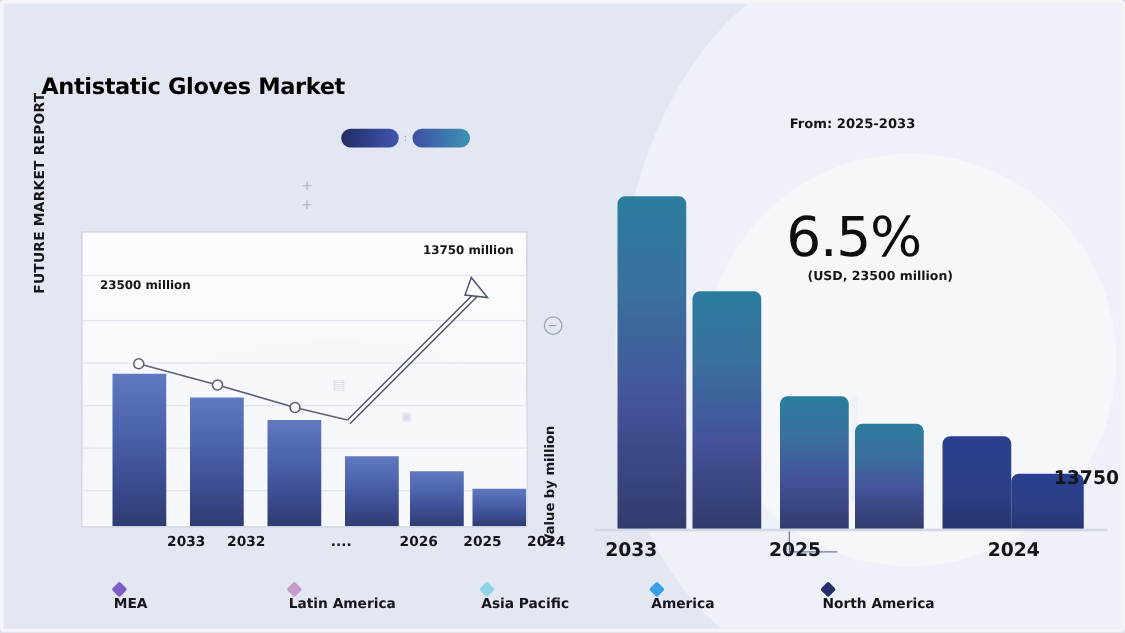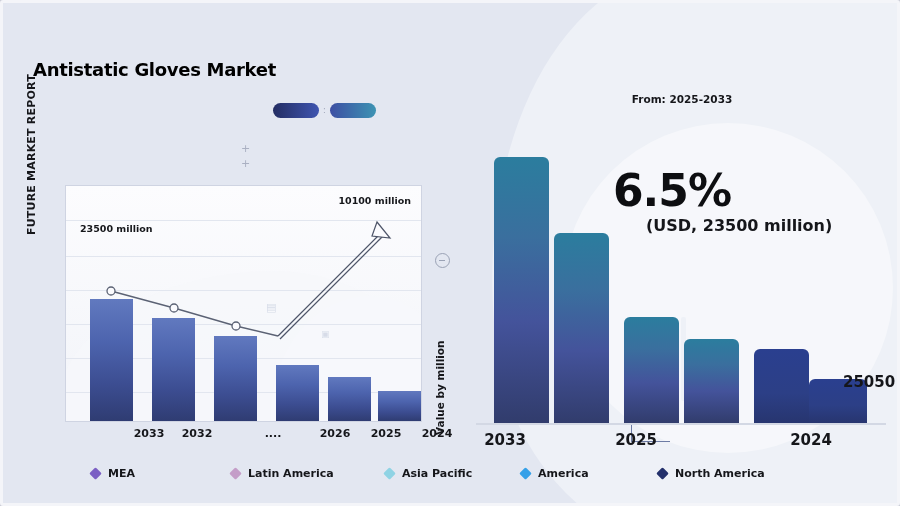--- a/index.html
+++ b/index.html
@@ -116,26 +116,26 @@
   .right-panel{position:absolute;left:455px;top:0;width:445px;height:506px;}
   .cagr-title{
     position:absolute;left:0;right:8px;top:57px;text-align:center;
     font-size:19.5px;font-weight:bold;color:#17181c;letter-spacing:-.3px;
   }
   .cagr-sub{
     position:absolute;left:11px;right:8px;top:90px;text-align:center;
     font-size:10.5px;font-weight:bold;color:#15161a;
   }
   .cagr-big{
-    position:absolute;left:155px;top:162px;
-    font-size:44px;font-weight:bold;color:#0d0e11;letter-spacing:-1px;
+    position:absolute;left:171px;top:162px;
+    font-size:44px;font-weight:normal;color:#0d0e11;letter-spacing:-1px;
   }
   .cagr-usd{
     position:absolute;left:188px;top:213px;
-    font-size:16px;font-weight:bold;color:#15161a;white-space:nowrap;
+    font-size:10px;font-weight:bold;color:#15161a;white-space:nowrap;
   }
   .rbaseline{position:absolute;left:18px;top:420px;width:410px;height:2px;background:#d3d8e4;}
   .rbar{position:absolute;bottom:0;border-radius:6px 6px 0 0;}
   .rchart{position:absolute;left:18px;top:150px;width:412px;height:270px;}
   .rbar.teal{background:linear-gradient(180deg,#2b7d9e 0%,#3a6f9e 30%,#44539b 62%,#313c6c 100%);}
   .rbar.blue{background:linear-gradient(180deg,#2a3f8f 0%,#2c3f86 60%,#27356f 100%);}
   .notch{position:absolute;width:5px;background:#eef1f7;border-radius:2px;}
   .bracket{
     position:absolute;left:155px;top:272px;width:38px;height:16px;
     border-left:1.5px solid #6d7ba4;border-bottom:1.5px solid #6d7ba4;
@@ -146,21 +146,21 @@
   }
   .rxlabel{
     position:absolute;top:428px;font-size:15px;font-weight:bold;color:#15161a;
     text-align:center;width:100px;
   }
 
   
   .legend{
     position:absolute;left:70px;top:462px;width:760px;height:24px;
   }
-  .legend-item{position:absolute;display:flex;align-items:center;white-space:nowrap;}
+  .legend-item{position:absolute;display:flex;white-space:nowrap;flex-direction:column;}
   .diamond{width:9px;height:9px;transform:rotate(45deg);border-radius:1.5px;margin-right:8px;}
   .legend-text{font-size:11px;font-weight:bold;color:#15161a;}
 </style>
 </head>
 <body>
 
 <div id="stage">
 
   <div class="blob-right"></div>
   <div class="blob-soft"></div>
@@ -187,21 +187,21 @@
       <div class="hill2"></div>
 
       <div class="grid-line" style="top:34px"></div>
       <div class="grid-line" style="top:70px"></div>
       <div class="grid-line" style="top:104px"></div>
       <div class="grid-line" style="top:138px"></div>
       <div class="grid-line" style="top:172px"></div>
       <div class="grid-line" style="top:206px"></div>
 
       <div class="note-lbl note-left">23500 million</div>
-      <div class="note-lbl note-right">10100 million</div>
+      <div class="note-lbl note-right">13750 million</div>
 
       <div class="wm wm1">▤</div>
       <div class="wm wm2">▣</div>
 
       <div class="bars">
         <div class="bar" style="left:24px;height:122px;"></div>
         <div class="bar" style="left:86px;height:103px;"></div>
         <div class="bar" style="left:148px;height:85px;"></div>
         <div class="bar" style="left:210px;height:56px;"></div>
         <div class="bar" style="left:262px;height:44px;"></div>
@@ -246,21 +246,21 @@
       <div class="notch" style="left:205px;height:84px;bottom:22px;"></div>
       <div class="rbar teal" style="left:208px;width:55px;height:84px;"></div>
 
       <div class="rbar blue" style="left:278px;width:55px;height:74px;"></div>
       <div class="rbar blue" style="left:333px;width:58px;height:44px;"></div>
 
       <div class="bracket"></div>
     </div>
 
     <div class="rbaseline"></div>
-    <div class="rvalue">25050</div>
+    <div class="rvalue">13750</div>
 
     <div class="rxlabel" style="left:-3px;">2033</div>
     <div class="rxlabel" style="left:128px;">2025</div>
     <div class="rxlabel" style="left:303px;">2024</div>
   </div>
 
   <div class="legend">
     <div class="legend-item" style="left:18px;top:2px;">
       <span class="diamond" style="background:#7b5fc4"></span>
       <span class="legend-text">MEA</span>

